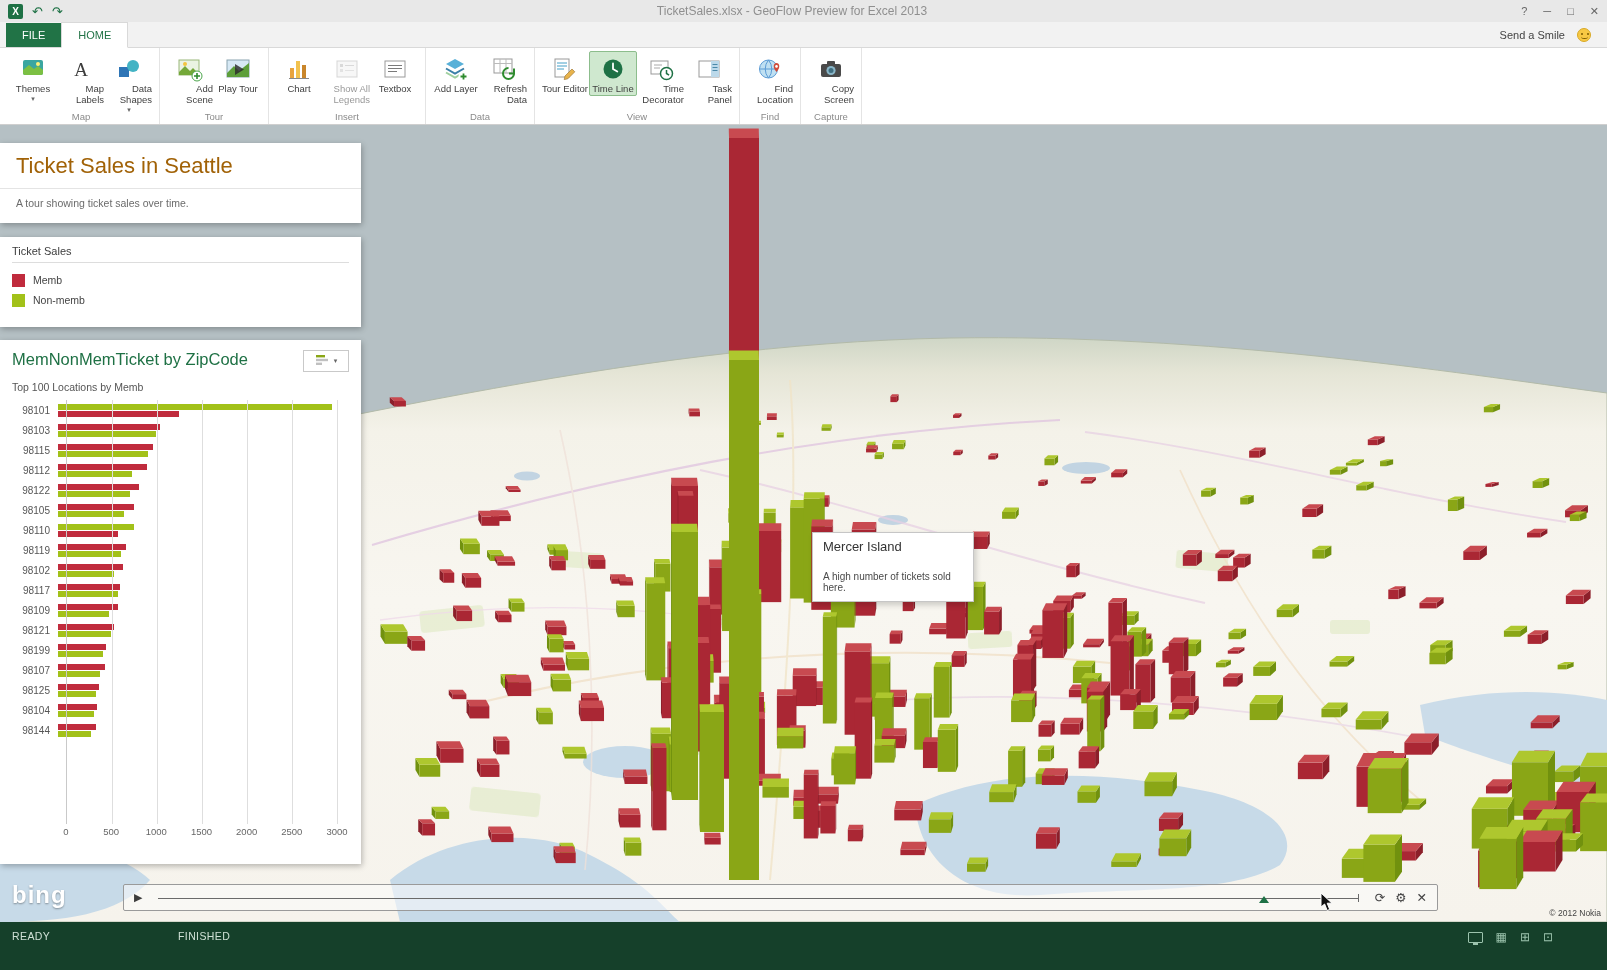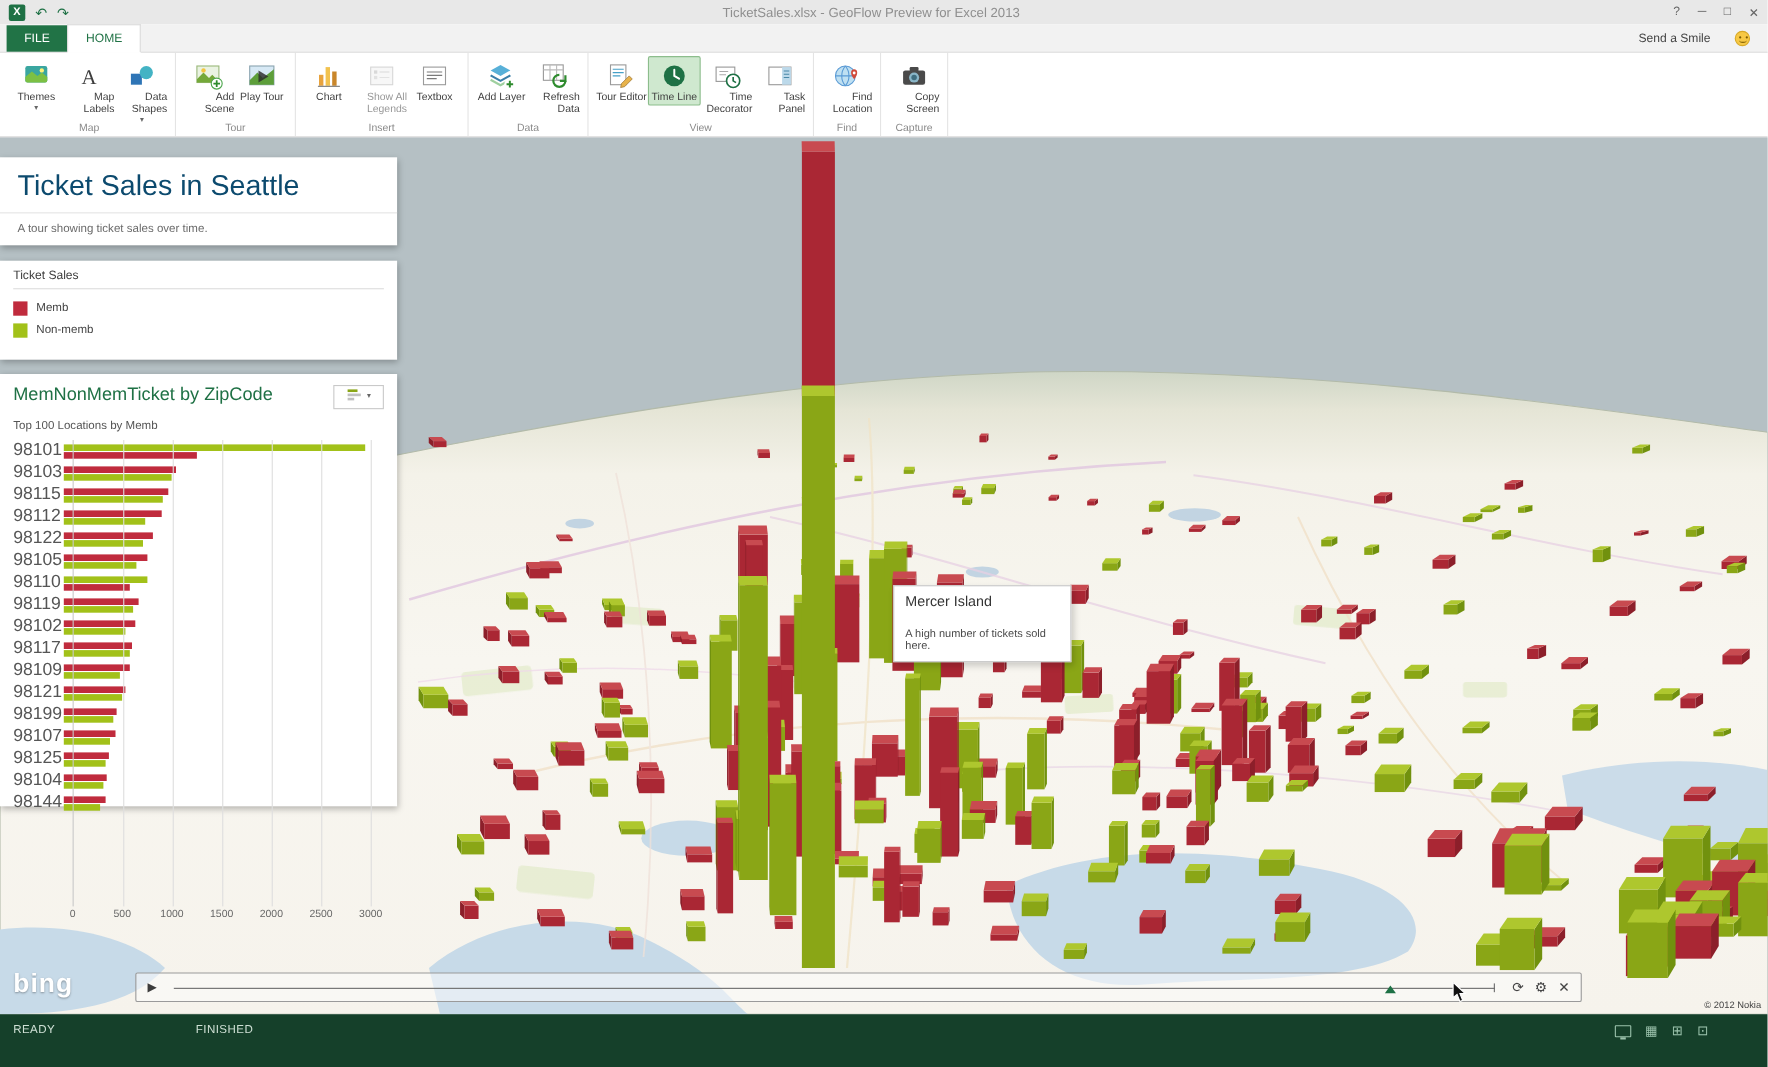--- a/index.html
+++ b/index.html
@@ -13,21 +13,21 @@
 .tb-arrow{color:#1e7145;font-size:13px;line-height:1;cursor:pointer}
 .tb-title{flex:1;text-align:center;color:#8f8f8f;font-size:12px}
 .tb-ctrl{display:flex;gap:16px;color:#666;font-size:11px}
 .tb-ctrl span{cursor:pointer}
 
 
 .tabs{position:absolute;top:22px;left:0;right:0;height:26px;background:#f2f2f2;border-bottom:1px solid #d9d9d9;display:flex;align-items:flex-end;padding-left:6px;font-size:11px}
 .tab{padding:6px 16px;cursor:pointer}
 .tab-file{background:#217346;color:#fff}
 .tab-home{background:#fff;color:#217346;border:1px solid #d9d9d9;border-bottom-color:#fff;margin-bottom:-1px}
-.smile{margin-left:auto;display:flex;align-items:center;gap:22px;padding-right:16px;padding-bottom:5px;color:#444;font-size:11px;cursor:pointer}
+.smile{margin-left:auto;display:flex;align-items:center;gap:12px;padding-right:16px;padding-bottom:5px;color:#444;font-size:11px;cursor:pointer}
 .smiley{width:14px;height:14px;border-radius:50%;background:#f7c844;border:1px solid #d8a927;position:relative}
 .smiley:after{content:"";position:absolute;left:3px;top:4px;width:2px;height:2px;background:#7a5a00;border-radius:50%;box-shadow:6px 0 0 #7a5a00}
 .smiley:before{content:"";position:absolute;left:3px;bottom:2px;width:7px;height:4px;border-bottom:1.5px solid #7a5a00;border-radius:50%}
 
 
 .ribbon{position:absolute;top:48px;left:0;right:0;height:77px;background:#fff;border-bottom:1px solid #cfcfcf;display:flex;align-items:stretch;padding-left:3px}
 .rgroup{position:relative;display:flex;align-items:flex-start;padding:3px 6px 15px;border-right:1px solid #e4e4e4}
 .glabel{position:absolute;bottom:2px;left:0;right:0;text-align:center;font-size:9.5px;color:#8a8a8a}
 .rbtn{width:48px;display:flex;flex-direction:column;align-items:center;padding-top:2px;border:1px solid transparent;border-radius:2px;cursor:pointer}
 .rbtn.active{background:#cfe8cf;border-color:#8cbd8c}
@@ -37,37 +37,37 @@
 .rlabel{font-size:9.5px;line-height:1.15;color:#3f3f3f;text-align:right}
 .rcaret{font-size:7px;color:#666;line-height:1.2;text-align:center}
 
 
 .main{position:absolute;top:125px;left:0;width:1607px;height:797px;overflow:hidden;background:#b5c0c4}
 #map-svg{position:absolute;left:0;top:0}
 
 
 .card{position:absolute;left:0;width:361px;background:#fff;box-shadow:1px 2px 6px rgba(0,0,0,.28)}
 .tour-card{top:18px;height:80px}
-.tour-title{font-size:26px;color:#0c4a6e;padding:10px 16px 9px}
+.tour-title{font-size:22px;color:#a16207;padding:10px 16px 9px}
 .tour-desc{border-top:1px solid #e4e4e4;font-size:10.5px;color:#6b6b6b;padding:8px 16px}
 .legend-card{top:112px;height:90px;padding:8px 12px}
 .legend-title{font-size:11px;color:#3d3d3d;padding-bottom:5px;border-bottom:1px solid #ddd;margin-bottom:7px}
 .lrow{display:flex;align-items:center;gap:8px;height:20px}
 .lsw{width:13px;height:13px;flex:0 0 13px}
 .ltx{font-size:10.5px;color:#444}
-.chart-card{top:215px;height:393px;padding:10px 12px 4px}
+.chart-card{top:215px;height:524px;padding:10px 12px 4px}
 .chart-head{display:flex;justify-content:space-between;align-items:flex-start}
 .chart-title{font-size:16.5px;color:#1f7145}
 .chart-type-dd{width:46px;height:22px;border:1px solid #c9c9c9;display:flex;align-items:center;justify-content:center;gap:5px;background:#fff;cursor:pointer}
 .chart-sub{font-size:10.5px;color:#555;margin:9px 0 7px}
 .chart-plot{position:relative;height:424px}
 .gridlayer{position:absolute;top:0;bottom:0;left:54px;right:12px;border-left:1px solid #c9c9c9;pointer-events:none}
 .gline{position:absolute;top:0;bottom:0;width:1px;background:#dedede}
 .crow{display:flex;align-items:center;height:20px}
-.czip{width:46px;text-align:right;padding-right:8px;font-size:16px;color:#555}
+.czip{width:46px;text-align:right;padding-right:8px;font-size:10px;color:#555}
 .cbars{flex:1;margin-right:12px;display:flex;flex-direction:column;gap:1px}
 .cbar{height:6px}
 .chart-xaxis{position:relative;height:14px;margin-left:54px;margin-right:12px;font-size:9.5px;color:#666}
 .xtick{position:absolute;transform:translateX(-50%);top:2px}
 
 
 .tooltip{position:absolute;left:812px;top:407px;width:162px;background:#fff;border:1px solid #c6c6c6;box-shadow:2px 3px 6px rgba(0,0,0,.18);padding:6px 10px 8px;z-index:20}
 .tt-title{font-size:13px;color:#333;margin-bottom:17px}
 .tt-text{font-size:10px;color:#4a4a4a}
 

